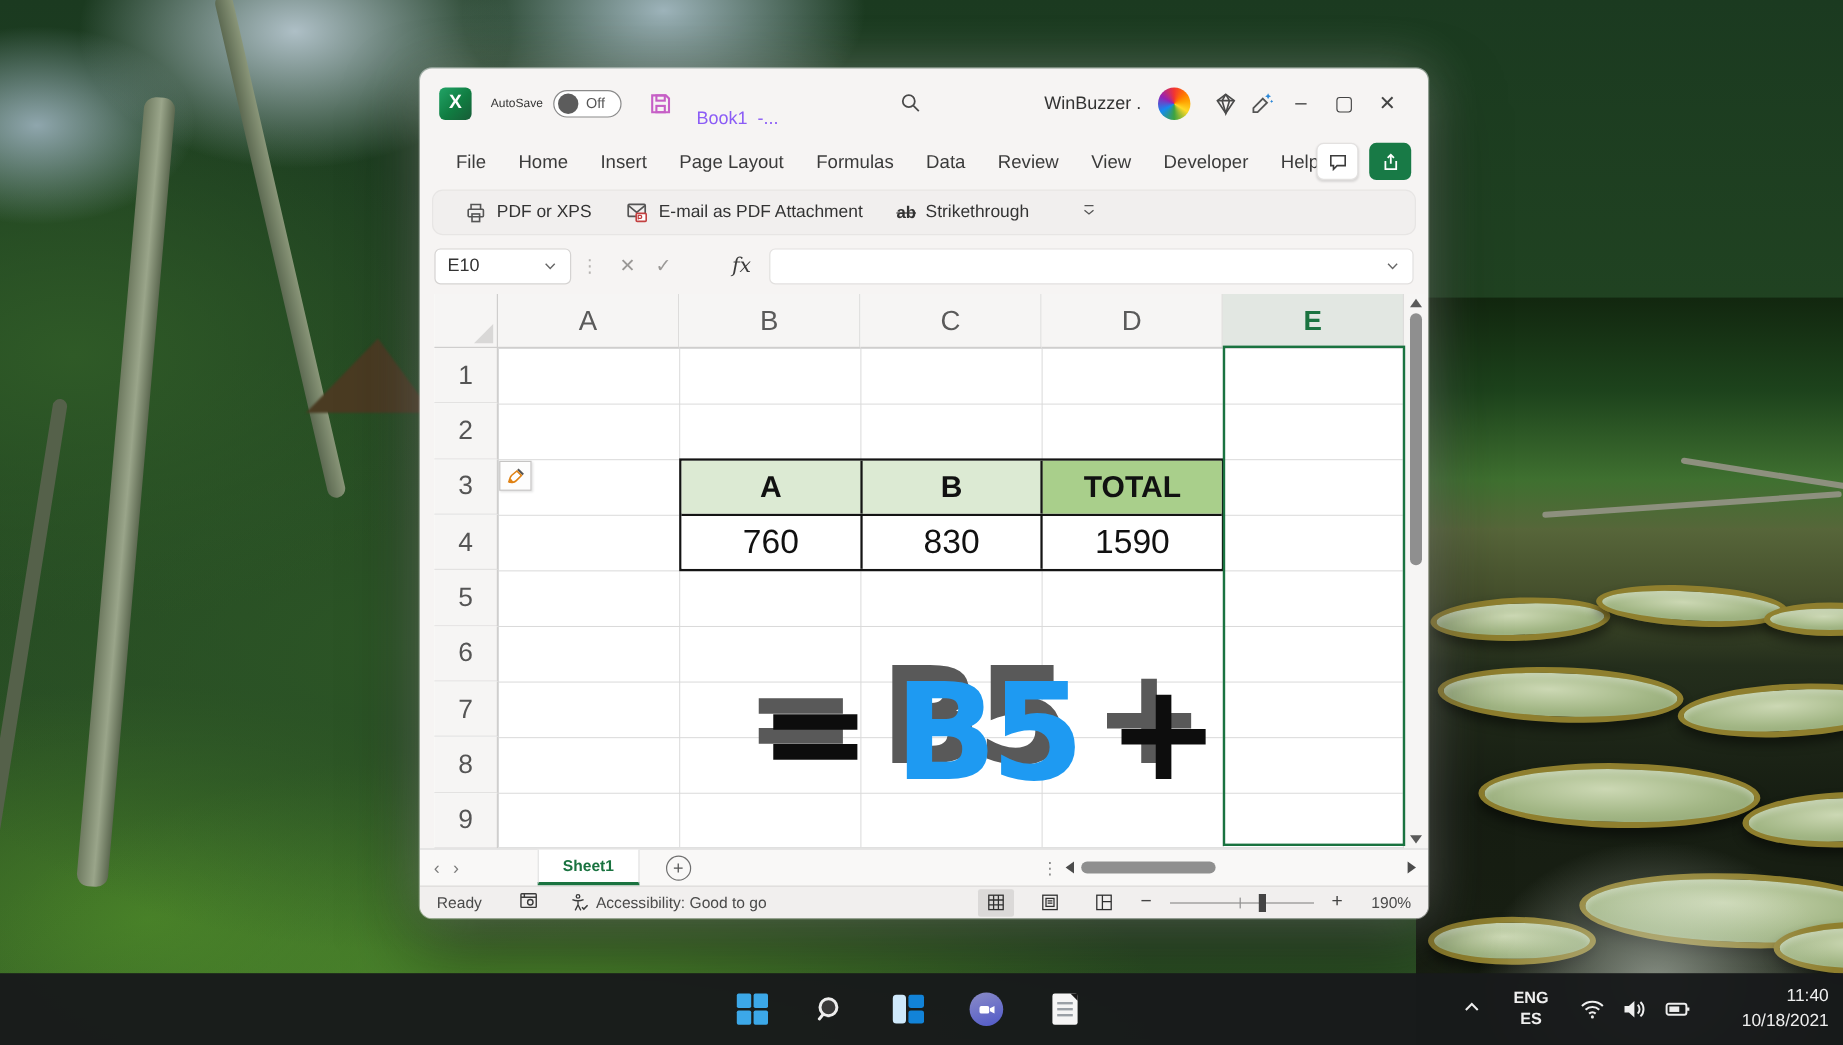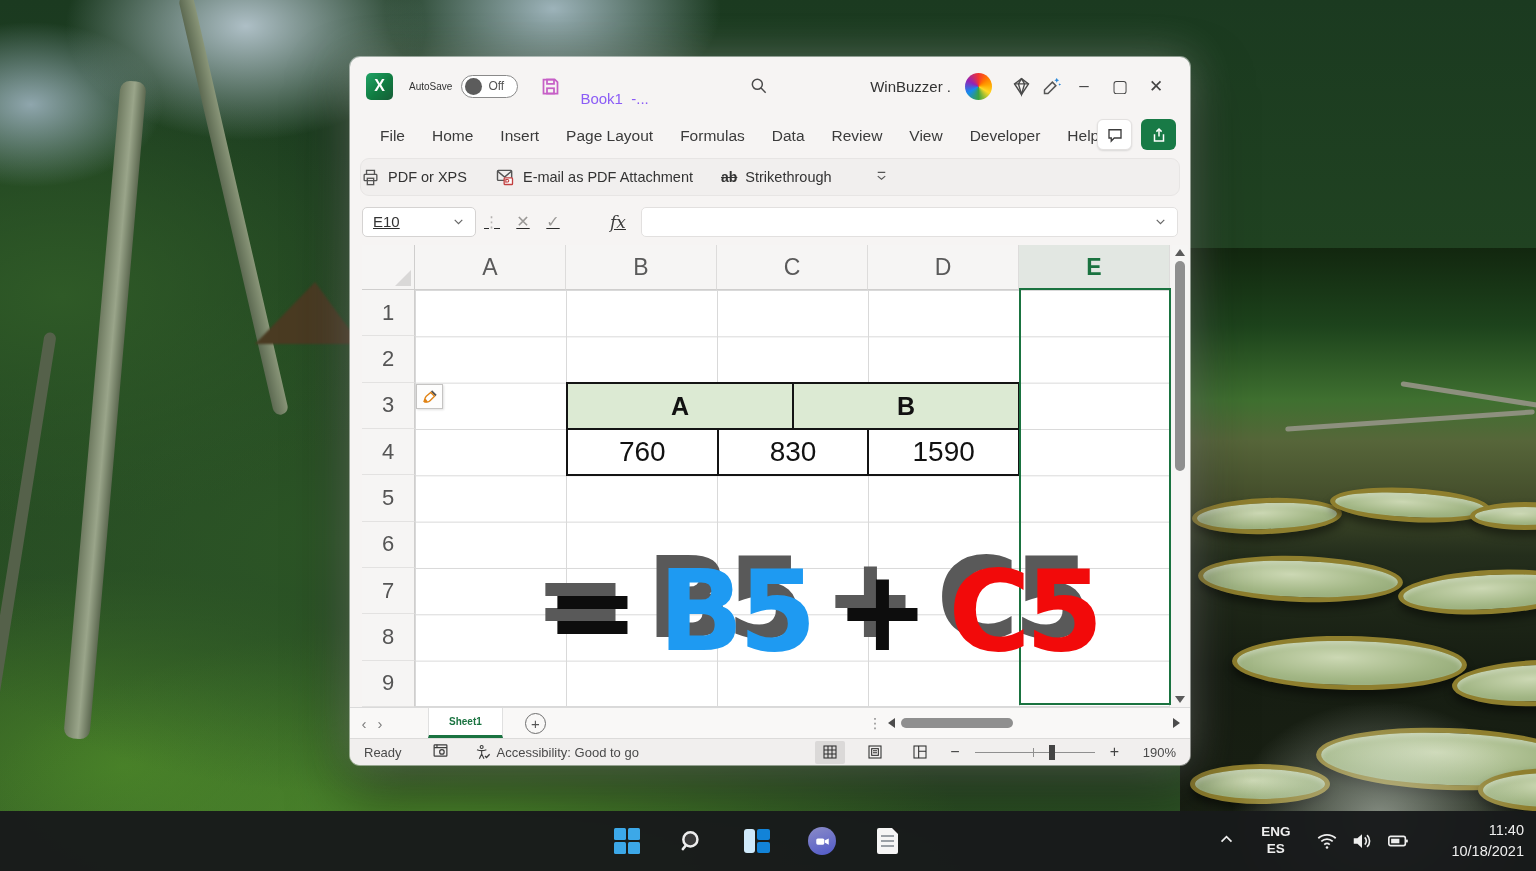--- a/index.html
+++ b/index.html
@@ -63,26 +63,26 @@
   
   .menubar{position:absolute;left:0;top:58px;right:0;height:42px;display:flex;align-items:center;padding-left:30px;gap:27px;}
   .menu-tab{font-size:15.5px;color:#3b3b3b;cursor:default;}
   .menu-right{position:absolute;right:14px;top:62px;display:flex;gap:9px;}
   .mr-btn{width:35px;height:31px;border-radius:6px;display:flex;align-items:center;justify-content:center;}
   .comment-btn{background:#fff;border:1px solid #e3e1e0;box-shadow:0 1px 2px rgba(0,0,0,.12);}
   .share-btn{background:#187a46;}
 
   
   .qat{position:absolute;left:10px;right:10px;top:101px;height:38px;background:#f1efee;border:1px solid #e7e5e4;border-radius:9px;
-    display:flex;align-items:center;padding:0 0;gap:10px;}
+    display:flex;align-items:center;padding:0 26px;gap:10px;}
   .qat-item{display:flex;align-items:center;gap:8px;font-size:14.5px;color:#333;margin-right:18px;}
   .strike-glyph{font-size:14px;color:#333;text-decoration:line-through;font-weight:bold;}
 
   
-  .fbar{position:absolute;left:0;right:0;top:143px;height:43px;display:flex;align-items:center;padding:0 12px;text-decoration:underline;}
+  .fbar{position:absolute;left:0;right:0;top:143px;height:43px;display:flex;align-items:center;padding:0 12px;}
   .namebox{width:114px;height:30px;background:#fff;border:1px solid #d5d3d2;border-radius:5px;display:flex;align-items:center;
     padding:0 10px;font-size:15px;color:#333;justify-content:space-between;}
   .dots{color:#b5b2b0;font-size:15px;margin:0 8px;letter-spacing:1px;}
   .fbtn{width:30px;height:30px;display:flex;align-items:center;justify-content:center;font-size:16px;color:#9a9896;}
   .fx{font-family:"DejaVu Serif",serif;font-style:italic;font-size:17px;color:#3c3c3c;margin-left:35px;}
   .finput{flex:1;height:30px;background:#fff;border:1px solid #e2e0df;border-radius:5px;margin-left:8px;display:flex;align-items:center;justify-content:flex-end;padding:0 10px;}
 
   
   .sheet{position:absolute;left:12px;top:188px;width:808px;height:462px;background:#fff;}
   .corner{position:absolute;left:0;top:0;width:53px;height:45px;background:#f6f5f4;border-right:1px solid #cfcecd;border-bottom:1px solid #cfcecd;}
@@ -121,22 +121,22 @@
   
   .vscroll{position:absolute;right:2px;top:188px;width:16px;height:462px;background:#f6f5f4;}
   .vthumb{position:absolute;left:3px;top:16px;width:10px;height:210px;background:#8f8f8f;border-radius:6px;}
   .arr{width:0;height:0;position:absolute;left:3px;}
   .arr.up{top:4px;border-left:5px solid transparent;border-right:5px solid transparent;border-bottom:7px solid #5a5a5a;}
   .arr.dn{bottom:4px;border-left:5px solid transparent;border-right:5px solid transparent;border-top:7px solid #5a5a5a;}
 
   
   .tabrow{position:absolute;left:0;right:0;top:650px;height:31px;background:#f9f8f7;border-top:1px solid #dadada;display:flex;align-items:center;}
   .tab-nav{color:#7a7a7a;font-size:15px;width:28px;text-align:center;}
-  .sheet-tab{height:100%;display:flex;align-items:center;padding:0 20px;background:#fff;color:#1a7340;font-weight:bold;font-size:10px;
-    border-right:1px solid #e0e0e0;border-left:1px solid #e0e0e0;border-bottom:3px solid #1a7340;margin-left:34px;}
+  .sheet-tab{height:100%;display:flex;align-items:center;padding:0 20px;background:#fff;color:#1a7340;font-weight:bold;font-size:13px;
+    border-right:1px solid #e0e0e0;border-left:1px solid #e0e0e0;border-bottom:3px solid #1a7340;margin-left:54px;}
   .addsheet{width:21px;height:21px;border:1.4px solid #6f6f6f;border-radius:50%;color:#555;display:flex;align-items:center;justify-content:center;
     font-size:15px;margin-left:22px;line-height:1;}
   .tab-dots{margin-left:auto;color:#8a8a8a;font-size:14px;}
   .hscroll{display:flex;align-items:center;width:292px;margin:0 10px 0 6px;}
   .htri{width:0;height:0;border-top:5px solid transparent;border-bottom:5px solid transparent;}
   .htri.l{border-right:7px solid #4c4c4c;margin-right:6px;}
   .htri.r{border-left:7px solid #4c4c4c;margin-left:auto;}
   .hthumb{width:112px;height:10px;background:#8f8f8f;border-radius:5px;}
 
   
@@ -341,20 +341,21 @@
         <div class="row-h">8</div>
         <div class="row-h">9</div>
       </div>
     <div class="cells"></div>
     <div class="col-e-sel"></div>
 
     <div class="dtable">
       <div class="trow hd" id="tbl-head">
           <div class="tc th">A</div>
           <div class="tc th">B</div>
+          <div class="tc th total">TOTAL</div>
         </div>
       <div class="trow" id="tbl-vals">
           <div class="tc tv">760</div>
           <div class="tc tv">830</div>
           <div class="tc tv">1590</div>
         </div>
     </div>
 
     <div class="pastebtn">
       <svg width="18" height="18" viewBox="0 0 24 24">
@@ -362,21 +363,20 @@
         <path d="M13 6 l5 5 -6 6 c-2 2 -6 2 -8 1 1-2 1-5 3-7 z" fill="#fff" stroke="#e08214" stroke-width="1.8"></path>
         <path d="M6 14 c-1 2 -1 4 -2 5 2 .6 4 0 5-1 z" fill="#e08214"></path>
       </svg>
     </div>
   </div>
 
   <div class="formula-overlay" id="formula-overlay">
       <span style="color: rgb(13, 13, 13); text-shadow: rgb(89, 89, 89) -12px -13px 0px;">=</span>
       <span style="color: rgb(30, 154, 242); text-shadow: rgb(89, 89, 89) -12px -13px 0px;">B5</span>
       <span style="color: rgb(13, 13, 13); text-shadow: rgb(89, 89, 89) -12px -13px 0px;">+</span>
-      <span style="color: rgb(242, 10, 10); text-shadow: rgb(89, 89, 89) -12px -13px 0px;">C5</span>
     </div>
 
   <div class="vscroll">
     <div class="arr up"></div>
     <div class="vthumb"></div>
     <div class="arr dn"></div>
   </div>
 
   <div class="tabrow">
     <span class="tab-nav">‹</span>

